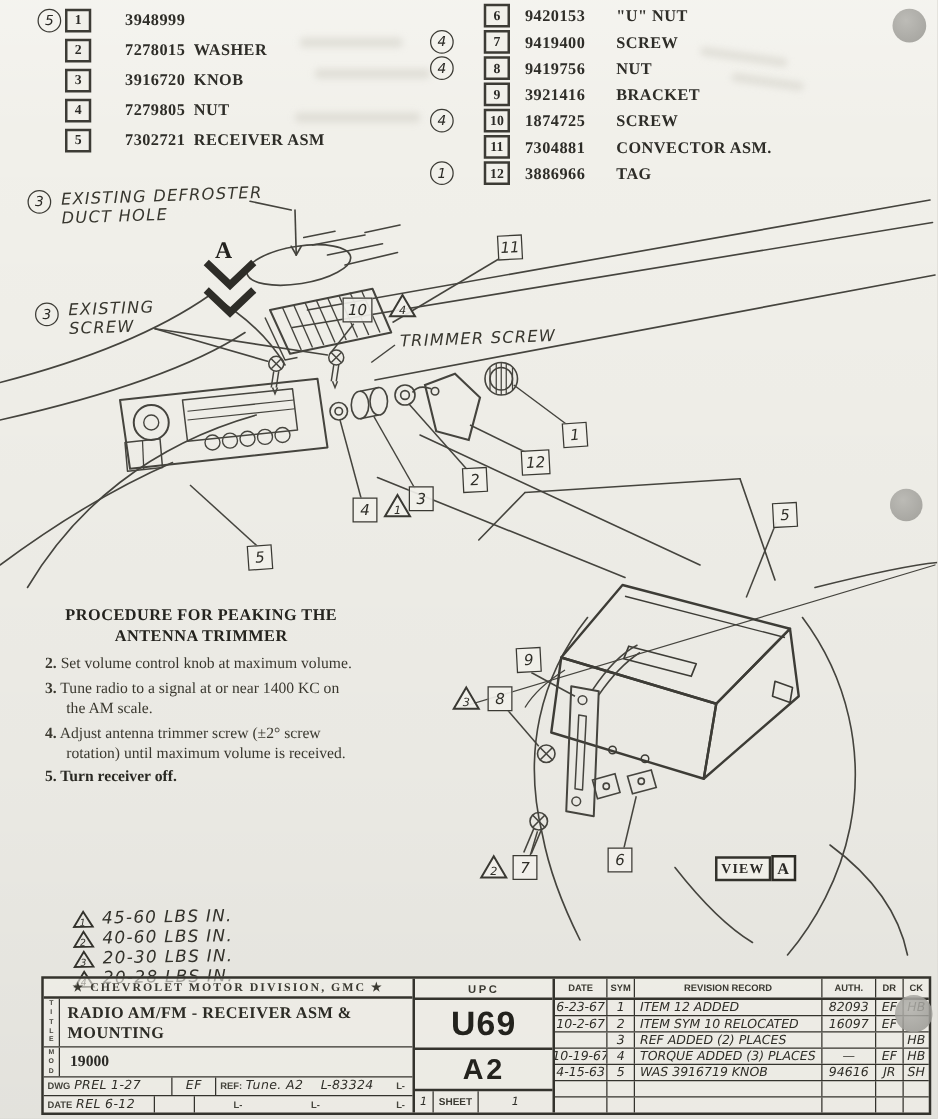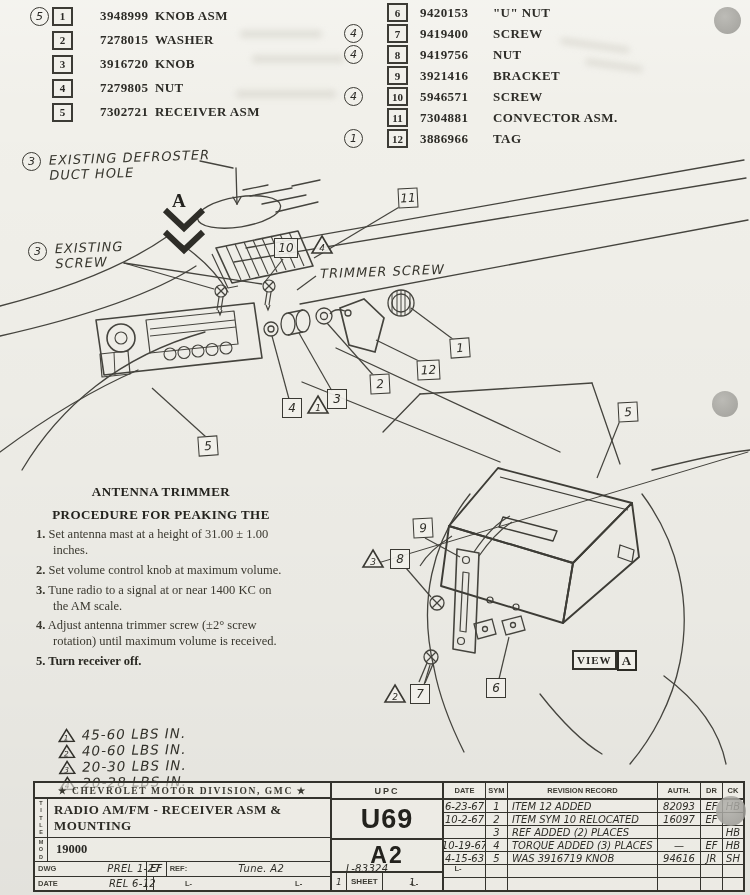--- a/index.html
+++ b/index.html
@@ -44,21 +44,21 @@
   .tb-company{height:17px;border-bottom:2px solid #34332d;display:flex;align-items:center;justify-content:center;
               font:600 9.5px "Liberation Serif",serif;letter-spacing:1.6px;color:#3a3931;}
   .tb-title-row{height:40px;border-bottom:1.5px solid #34332d;display:flex;}
   .tb-mod-row{height:25px;border-bottom:1.5px solid #34332d;display:flex;}
   .tb-vlab{width:13px;border-right:1.2px solid #34332d;display:flex;flex-direction:column;
            align-items:center;justify-content:center;font:600 5.5px "Liberation Sans",sans-serif;line-height:1.35;color:#45443c;}
   .tb-title-text{flex:1;padding:3px 6px;font:700 13px "Liberation Serif",serif;letter-spacing:.4px;color:#2c2b25;}
   .tb-mod-text{flex:1;display:flex;align-items:center;padding-left:8px;font:700 12.5px "Liberation Serif",serif;}
   .tb-dwg-row,.tb-date-row{height:14px;display:flex;font-size:9px;align-items:stretch;}
   .tb-dwg-row{border-bottom:1.2px solid #34332d;height:15px;}
-  .tb-cell{display:flex;align-items:center;padding:0 3px;border-right:1.2px solid #34332d;white-space:nowrap;gap:48px;}
+  .tb-cell{display:flex;align-items:center;padding:0 3px;border-right:1.2px solid #34332d;white-space:nowrap;}
   .tb-cell.last{border-right:none;flex:1;}
   .plab{font:600 7.5px "Liberation Sans",sans-serif;color:#45443c;margin-right:3px;}
   .hv{font:italic 10px "DejaVu Sans",sans-serif;color:#2f2e28;letter-spacing:.3px;}
   .tb-mid{width:112px;display:flex;flex-direction:column;border-right:2.5px solid #34332d;}
   .tb-upclab{height:17px;border-bottom:2px solid #34332d;display:flex;align-items:center;justify-content:center;
              font:700 9px "Liberation Sans",sans-serif;letter-spacing:2px;color:#3a3931;text-align:center;}
   .tb-upc{height:40px;border-bottom:2px solid #34332d;display:flex;align-items:center;justify-content:center;
           font:700 27px "Liberation Sans",sans-serif;letter-spacing:1px;color:#23221d;}
   .tb-a2{height:33px;border-bottom:2px solid #34332d;display:flex;align-items:center;justify-content:center;
          font:700 23px "Liberation Sans",sans-serif;letter-spacing:2px;color:#23221d;}
@@ -70,21 +70,21 @@
   .rev-head{height:17px;border-bottom:2px solid #34332d;font:600 7.5px "Liberation Sans",sans-serif;color:#3a3931;}
   .rev-row{flex:1;border-bottom:1.2px solid #34332d;font:italic 10px "DejaVu Sans",sans-serif;color:#2e2d27;}
   .rev-row:last-child{border-bottom:none;}
   .rc{display:flex;align-items:center;justify-content:center;border-right:1.2px solid #34332d;overflow:hidden;white-space:nowrap;}
   .rc.rec{justify-content:flex-start;padding-left:4px;}
   .rc:last-child{border-right:none;}
   .c-date{width:42px;}.c-sym{width:22px;}.c-rec{width:150px;}.c-auth{width:43px;}.c-dr{width:22px;}.c-ck{flex:1;}
   
   .hole{position:absolute;border-radius:50%;background:radial-gradient(circle at 40% 35%, #b3b2ad, #9d9c97 70%, #8f8e89);opacity:.85;z-index:20;}
   .ghost{position:absolute;background:#d2d0c7;filter:blur(3px);opacity:.55;border-radius:3px;}
-  .viewbox{position:absolute;display:flex;z-index:5;}
+  .viewbox{position:absolute;display:flex;align-items:center;z-index:5;margin-top:34px;}
   .viewbox .vword{border:2px solid #33322c;height:16px;display:flex;align-items:center;padding:0 3px;
                   font:700 11px "Liberation Serif",serif;letter-spacing:1px;background:rgba(241,240,234,.9);}
   .viewbox .vlet{border:2.5px solid #2c2b25;width:16px;height:17px;display:flex;align-items:center;justify-content:center;
                  font:700 13px "Liberation Serif",serif;background:rgba(241,240,234,.9);}
   svg.art{position:absolute;left:0;top:0;z-index:1;}
   .txt-layer{z-index:5;}
 </style>
 </head>
 <body>
 
@@ -270,21 +270,20 @@
 
   <div class="hole" style="left:714px;top:7px;width:27px;height:27px;"></div>
   <div class="hole" style="left:712px;top:391px;width:26px;height:26px;"></div>
   <div class="hole" style="left:716px;top:796px;width:30px;height:30px;"></div>
 
   <div class="plist plist-left abs txt-layer" style="left:28px;top:4px;width:310px;">
     <div class="prow">
         <span class="qtycirc">5</span>
         <span><span class="itembox">1</span></span>
         <span class="pnum">3948999</span>
-        <span class="pname">KNOB ASM</span>
       </div>
     <div class="prow">
         <span class="qtycirc"></span>
         <span><span class="itembox">2</span></span>
         <span class="pnum">7278015</span>
         <span class="pname">WASHER</span>
       </div>
     <div class="prow">
         <span class="qtycirc"></span>
         <span><span class="itembox">3</span></span>
@@ -326,21 +325,21 @@
       </div>
     <div class="prow">
         <span class="qtycirc"></span>
         <span><span class="itembox">9</span></span>
         <span class="pnum">3921416</span>
         <span class="pname">BRACKET</span>
       </div>
     <div class="prow">
         <span class="qtycirc">4</span>
         <span><span class="itembox">10</span></span>
-        <span class="pnum">5946571</span>
+        <span class="pnum">1874725</span>
         <span class="pname">SCREW</span>
       </div>
     <div class="prow">
         <span class="qtycirc"></span>
         <span><span class="itembox">11</span></span>
         <span class="pnum">7304881</span>
         <span class="pname">CONVECTOR ASM.</span>
       </div>
     <div class="prow">
         <span class="qtycirc">1</span>
@@ -408,23 +407,22 @@
   </div>
   <div class="callout txt-layer" style="left:410px;top:684px;">7</div>
   <div class="callout txt-layer" style="left:486px;top:678px;">6</div>
 
   <div class="viewbox" style="left:572px;top:650px;">
     <span class="vword">VIEW</span>
     <span class="vlet">A</span>
   </div>
 
   <div id="procedure" class="abs txt-layer" style="left:36px;top:484px;">
+    <div class="ptitle">PROCEDURE FOR PEAKING THE</div>
     <div class="ptitle" style="margin-bottom:6px;">ANTENNA TRIMMER</div>
-    <div class="ptitle">PROCEDURE FOR PEAKING THE</div>
-    <div class="step"><b>1.</b> <span>Set antenna mast at a height of 31.00 ± 1.00 inches.</span></div>
     <div class="step"><b>2.</b> <span>Set volume control knob at maximum volume.</span></div>
     <div class="step"><b>3.</b> <span>Tune radio to a signal at or near 1400 KC on the AM scale.</span></div>
     <div class="step"><b>4.</b> <span>Adjust antenna trimmer screw (±2° screw rotation) until maximum volume is received.</span></div>
     <div class="step s5"><b>5.</b> <span>Turn receiver off.</span></div>
   </div>
 
   <div class="abs txt-layer" style="left:58px;top:726px;transform:rotate(-1deg);">
     <div class="tnote">
       <svg width="18" height="15">
           <path d="M9,1.5 L16.5,13.5 L1.5,13.5 Z" fill="none" stroke="#33322c" stroke-width="1.5"></path>

